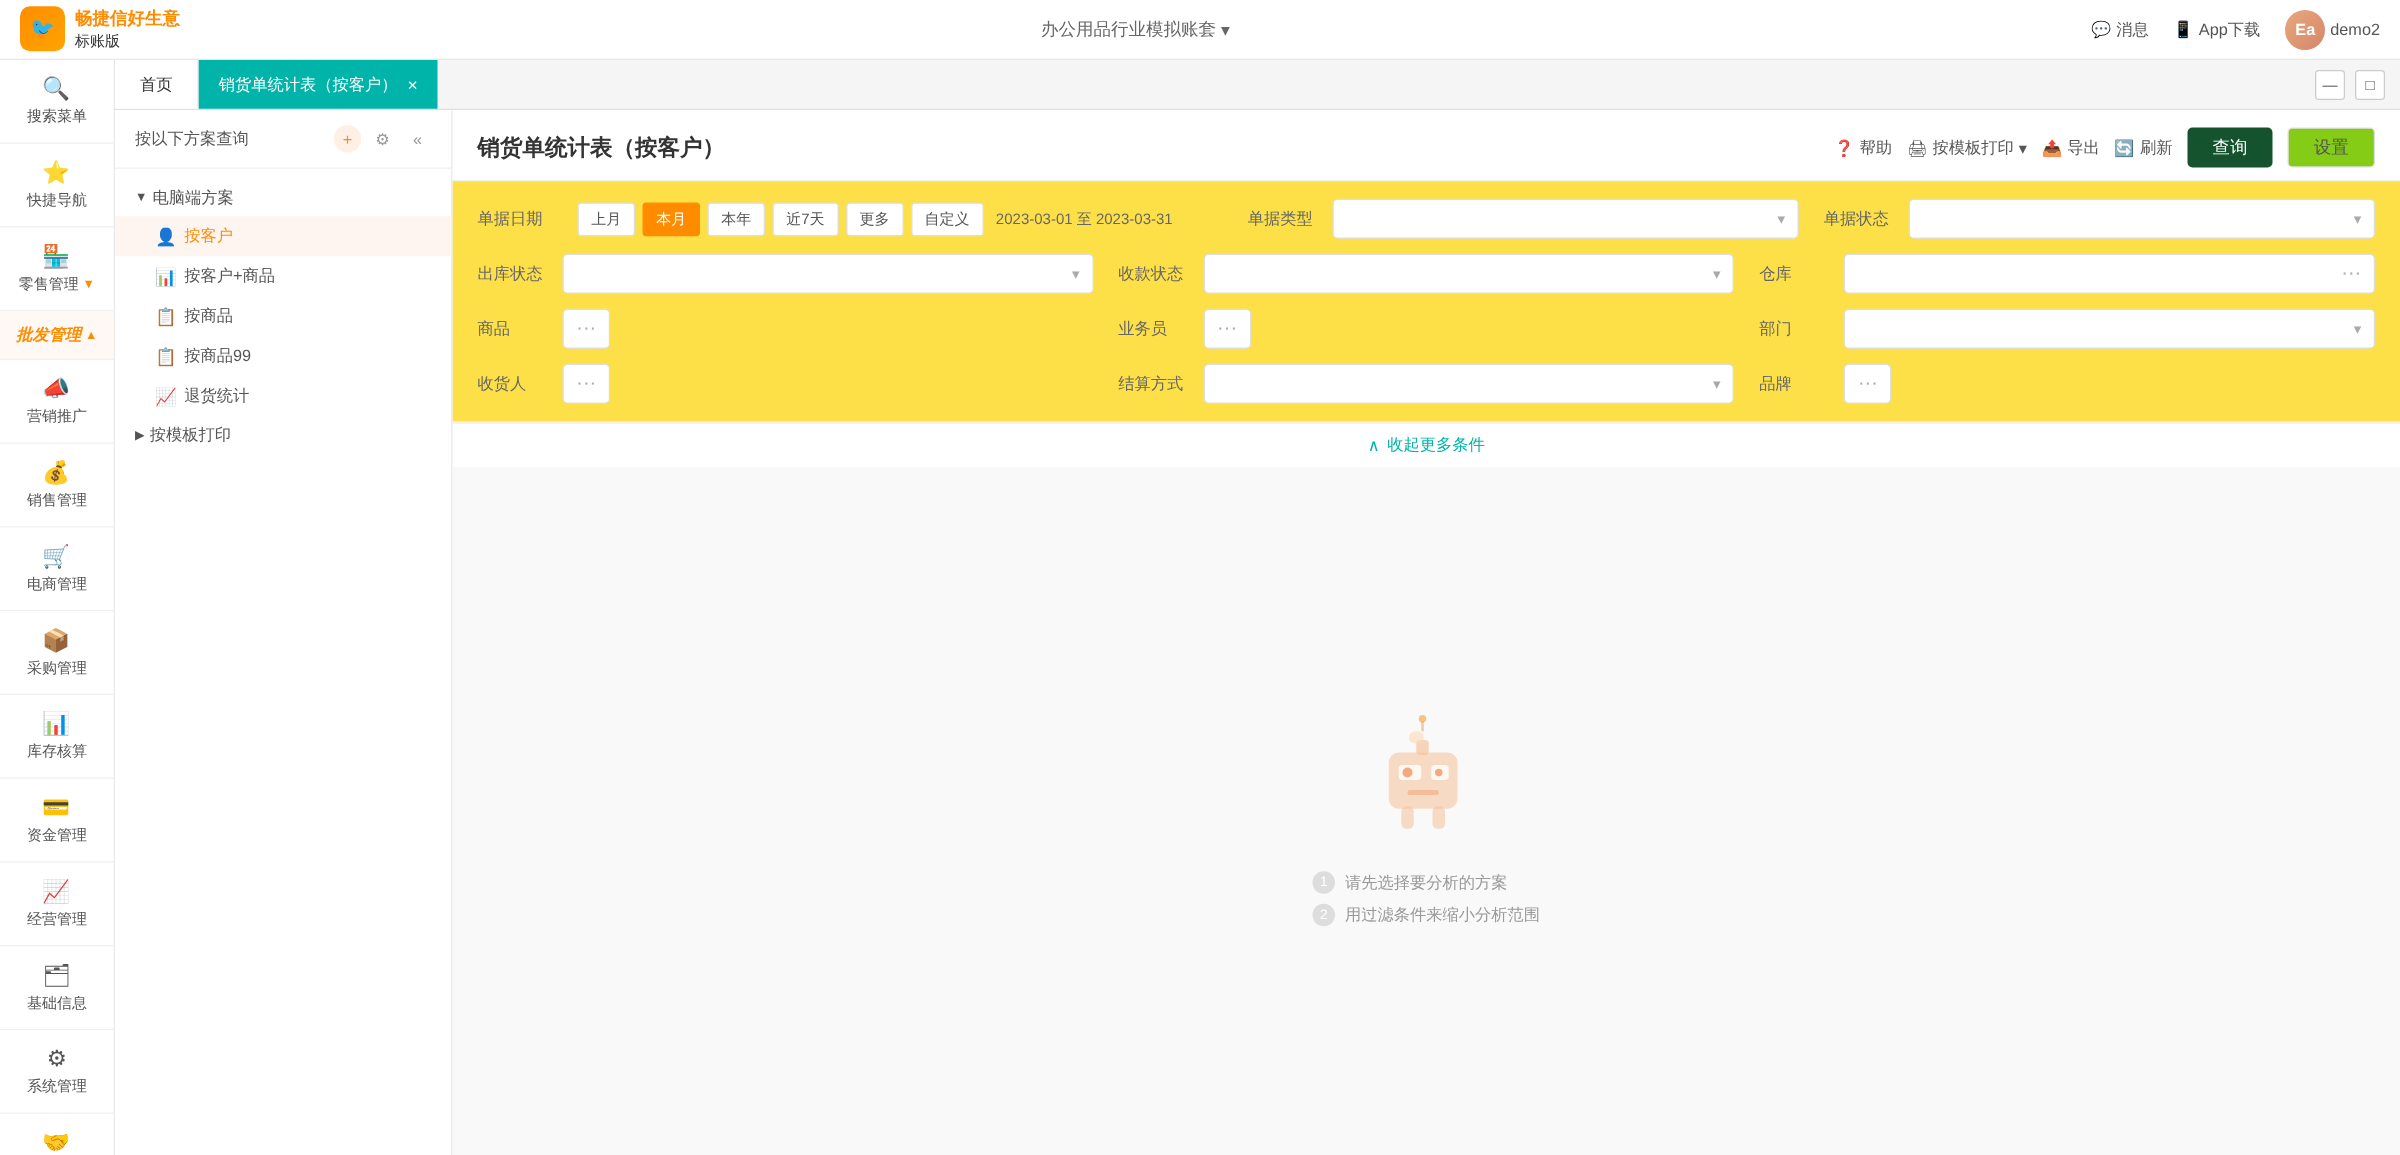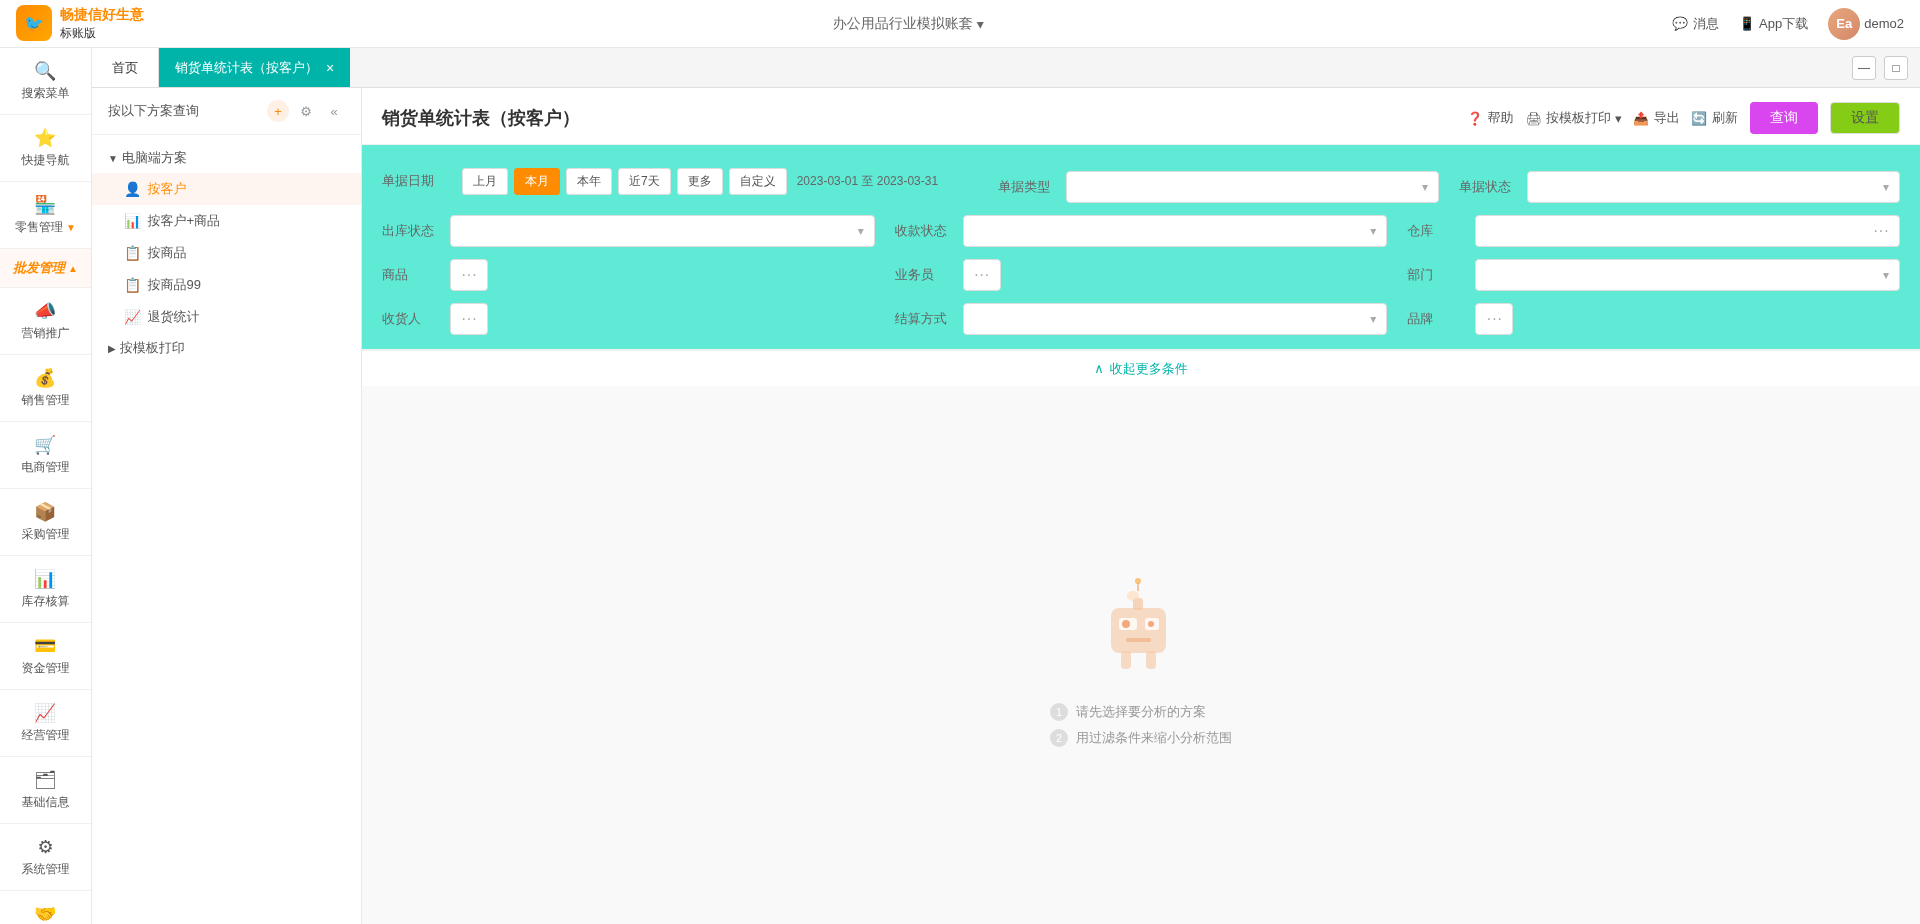--- a/index.html
+++ b/index.html
@@ -267,41 +267,41 @@
     }
     .action-link {
       display: flex;
       align-items: center;
       gap: 4px;
       color: #555;
       font-size: 13px;
       cursor: pointer;
     }
     .btn-primary {
-      background: #d946ef;
+      background: #14532d;
       color: white;
       border: none;
       padding: 7px 20px;
       border-radius: 4px;
       font-size: 14px;
       cursor: pointer;
     }
     .btn-secondary {
       background: #84cc16;
       color: #555;
       border: 1px solid #ddd;
       padding: 6px 20px;
       border-radius: 4px;
       font-size: 14px;
       cursor: pointer;
     }
 
     
     .filter-section {
-      background: #5eead4;
+      background: #fde047;
       padding: 14px 20px;
       border-bottom: 1px solid #f0f0f0;
     }
     .filter-row {
       display: flex;
       align-items: center;
       gap: 20px;
       margin-bottom: 12px;
     }
     .filter-row:last-child { margin-bottom: 0; }
@@ -645,21 +645,21 @@
                 <span>近7天</span>
               </button>
               <button class="date-btn">
                 <span>更多</span>
               </button>
               <button class="date-btn">
                 <span>自定义</span>
               </button>
               <span class="date-range">2023-03-01 至 2023-03-31</span>
             </div>
-            <div style="flex:1; display:flex; gap:20px; align-items:center; margin-left:40px;margin-top:12px;">
+            <div style="flex:1; display:flex; gap:20px; align-items:center; margin-left:40px;">
               <div class="filter-field">
                 <span class="filter-label">单据类型</span>
                 <div class="filter-select-wide">
                   <span></span>
                   <span class="chevron">▾</span>
                 </div>
               </div>
               <div class="filter-field">
                 <span class="filter-label">单据状态</span>
                 <div class="filter-select-wide">

